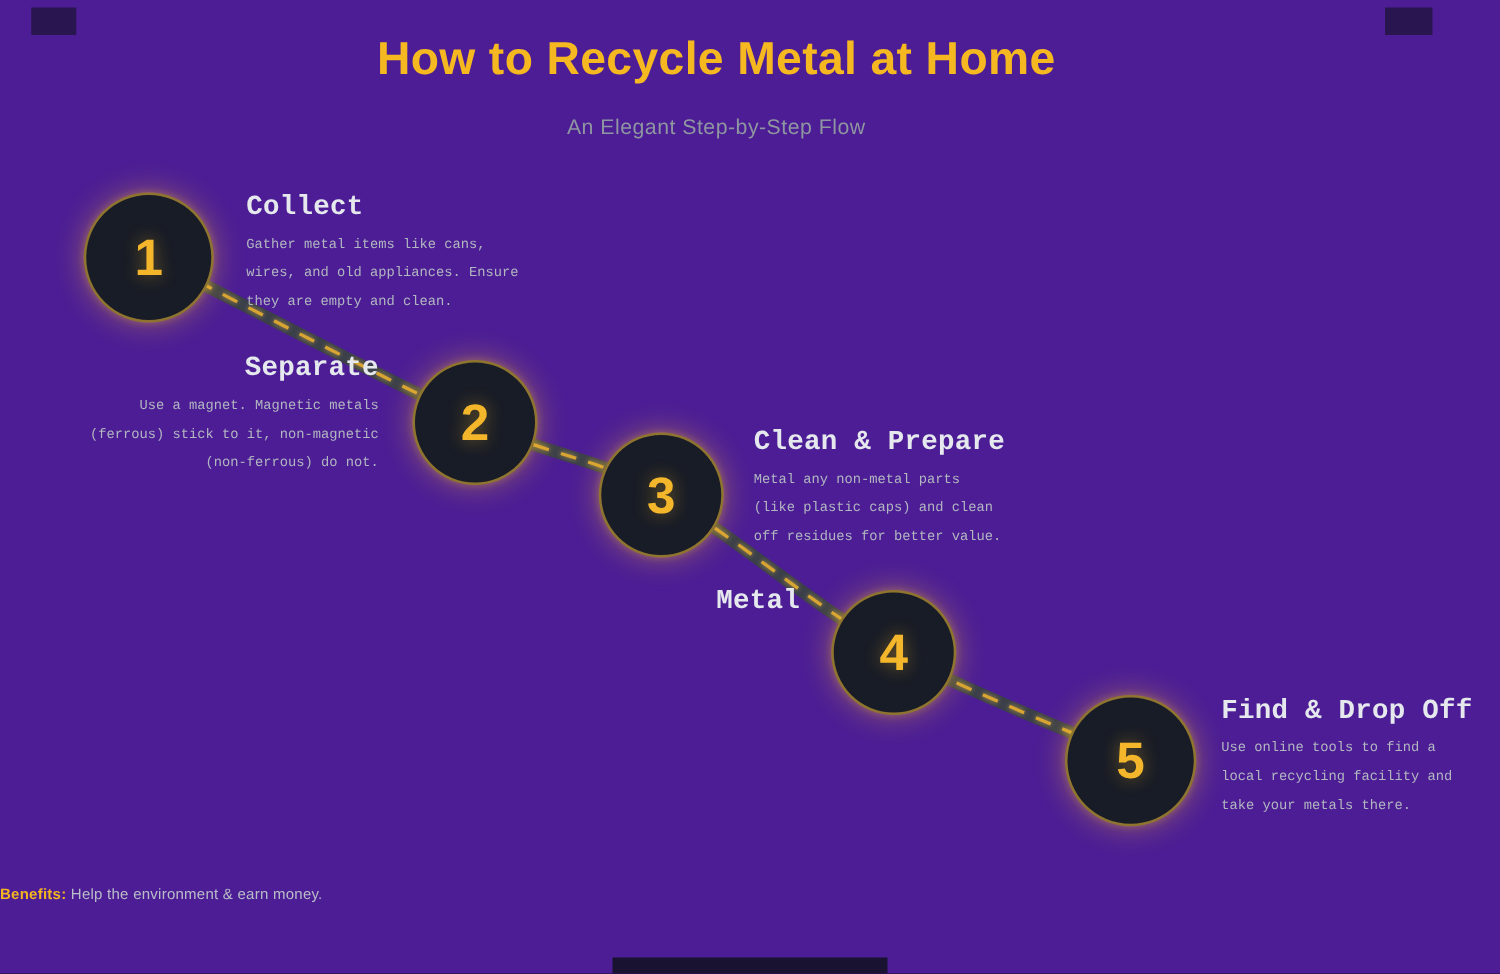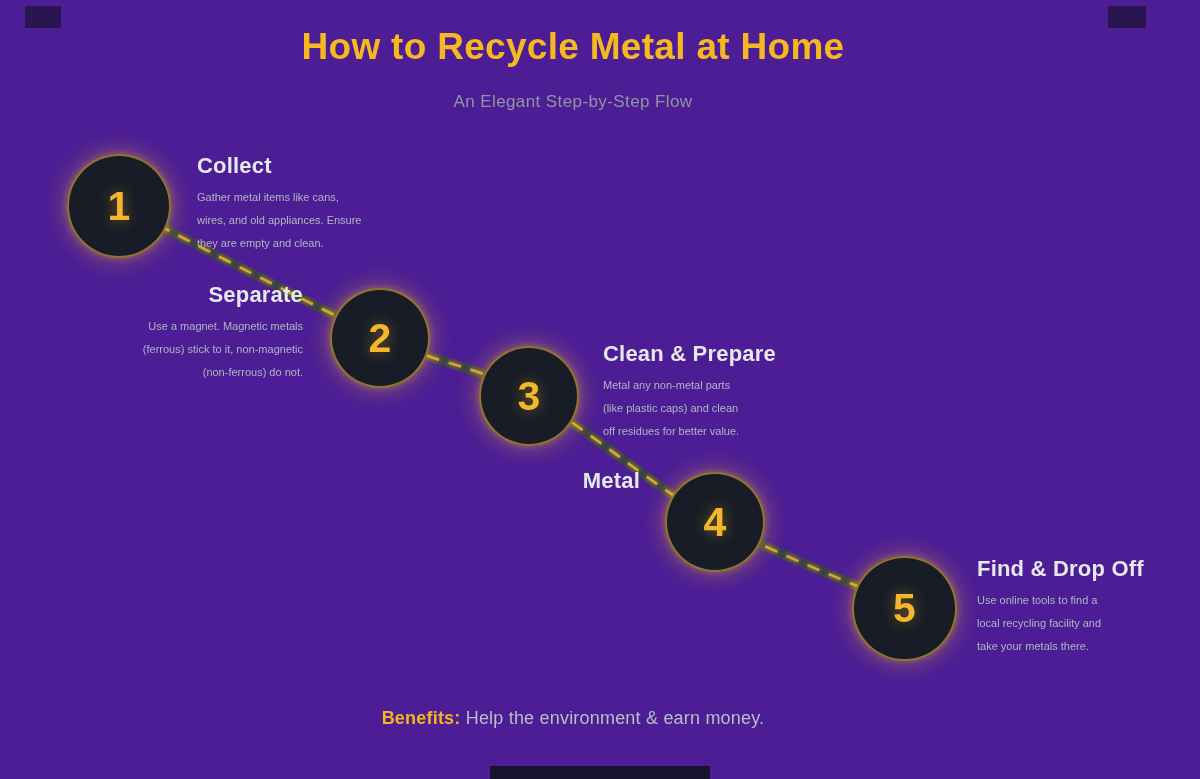--- a/index.html
+++ b/index.html
@@ -70,21 +70,21 @@
     color: #f4b62a;
     text-shadow: 0 0 14px rgba(244, 182, 42, 0.45);
   }
   #circle-1 { left: 67px;  top: 154px; width: 100px; height: 100px; }
   #circle-2 { left: 330px; top: 288px; width: 96px;  height: 96px; }
   #circle-3 { left: 479px; top: 346px; width: 96px;  height: 96px; }
   #circle-4 { left: 665px; top: 472px; width: 96px;  height: 96px; }
   #circle-5 { left: 852px; top: 556px; width: 101px; height: 101px; }
 
   
-  .step-text { position: absolute; z-index: 3; }
+  .step-text { position: absolute; z-index: 3; font-family: Liberation Mono, monospace; }
   .step-text .step-title {
     font-size: 22px;
     font-weight: bold;
     color: #e5e8ed;
     margin: 0 0 7px 0;
     letter-spacing: 0.2px;
   }
   .step-text .step-desc {
     font-size: 11px;
     line-height: 23px;
@@ -98,23 +98,23 @@
   #text-2 { right: 897px; top: 282px; width: 320px; }
   #text-3 { left: 603px; top: 341px; width: 300px; }
   #text-4 { right: 560px; top: 468px; width: 300px; }
   #text-5 { left: 977px; top: 556px; width: 240px; }
 
   
   #footer {
     position: absolute;
     left: 0; top: 708px;
     width: 1146px;
-    text-align: center;
+    text-align: left;
     z-index: 3;
-    font-size: 18px;
+    font-size: 12px;
     letter-spacing: 0.2px;
   }
   #benefits-label { color: #f2b51f; font-weight: bold; }
   #benefits-text  { color: #b9bec8; }
 </style>
 </head>
 <body>
 
 <div id="canvas">
 

